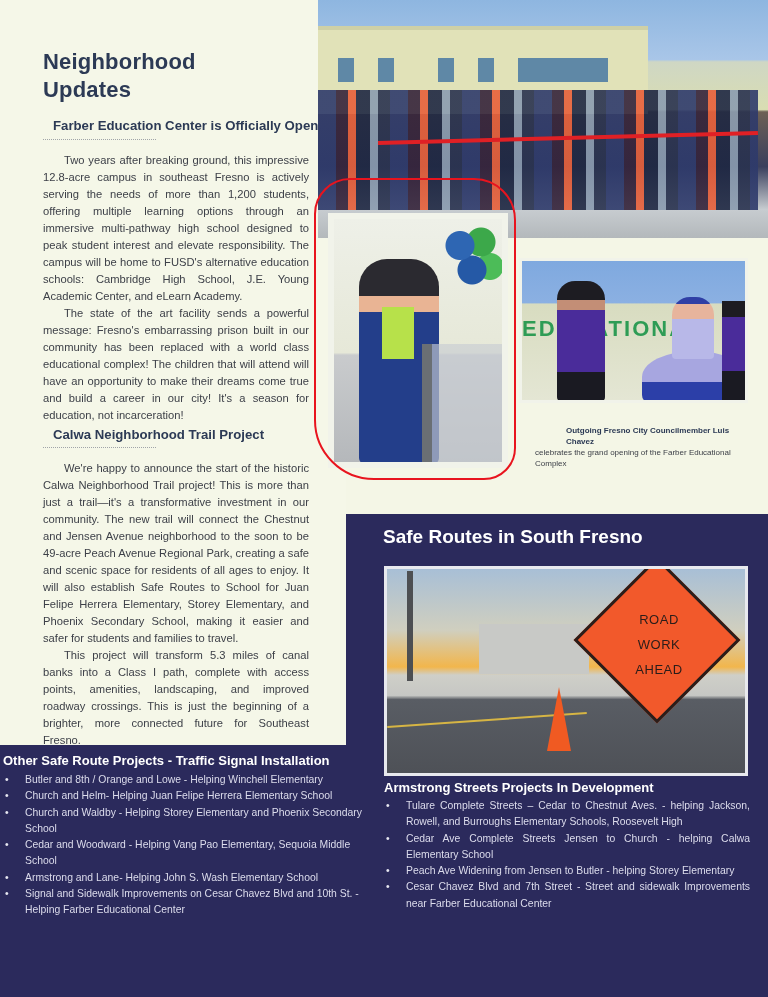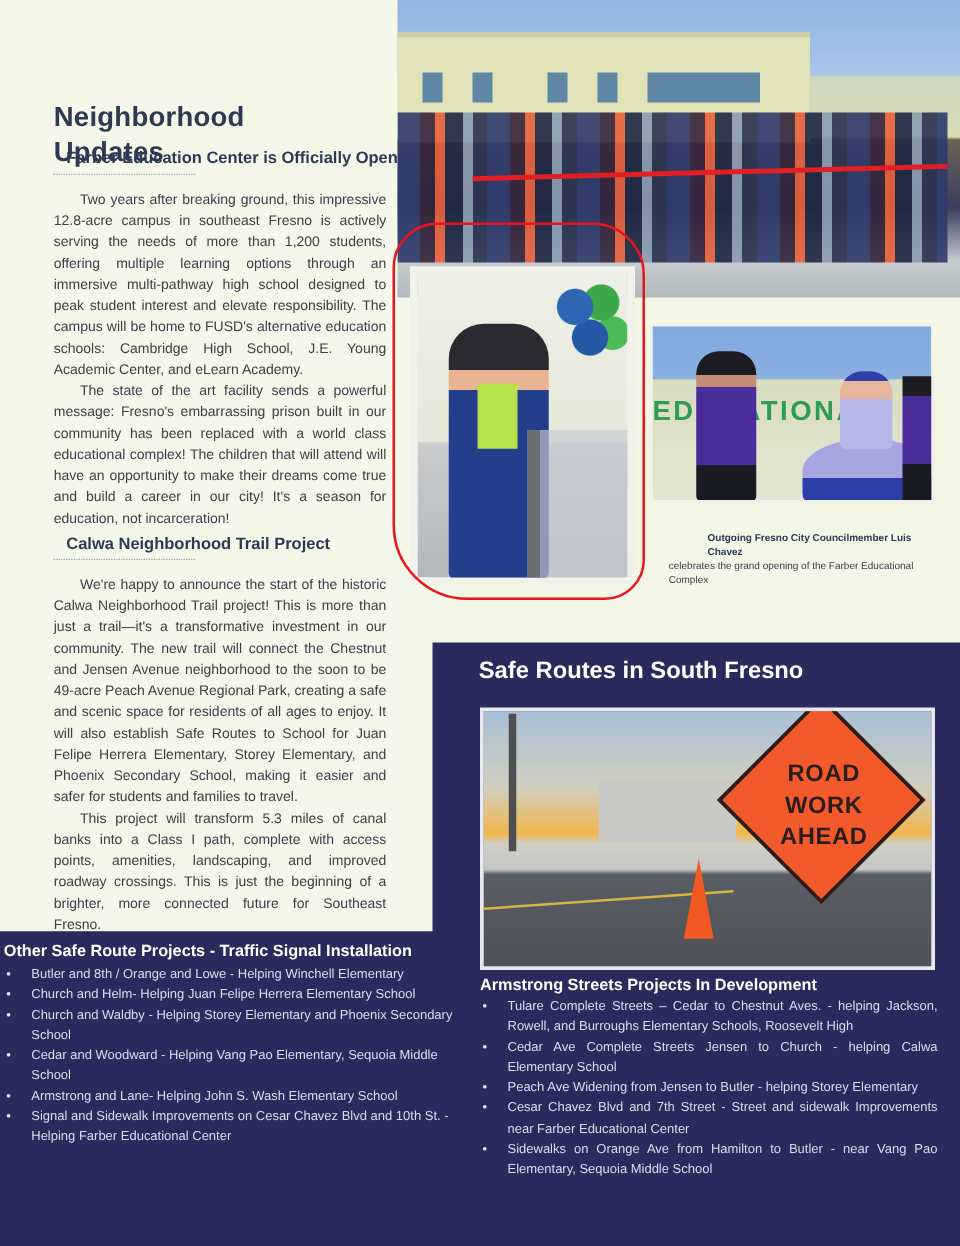--- a/index.html
+++ b/index.html
@@ -12,21 +12,21 @@
   }
   
   .left-col {
     position: absolute; left: 0; top: 0; width: 346px; height: 745px;
     background: #f5f7e8;
   }
   .page-title {
     position: absolute; left: 43px; top: 48px;
     font-family: "Liberation Sans", sans-serif;
     font-weight: bold; font-size: 22px; line-height: 28px;
-    color: #2c3a55; letter-spacing: 0.2px; margin-top: 32px;
+    color: #2c3a55; letter-spacing: 0.2px;
   }
   .section-heading {
     position: absolute; left: 43px;
     font-weight: bold; font-size: 13.2px; color: #2c3a55;
     white-space: nowrap;
     padding-left: 10px;
   }
   .dotted-rule {
     position: absolute; left: 43px; width: 113px; height: 0;
     border-top: 1.5px dotted #a0a4a8;
@@ -156,21 +156,21 @@
     position: absolute; left: 0; top: 150px; width: 200px; height: 2px; background: #d6b544;
     transform: rotate(-4deg);
   }
   .roadwork-photo .sign {
     position: absolute; left: 211px; top: 12px; width: 118px; height: 118px;
     background: #f2592b; border: 3px solid #2a1d1a;
     transform: rotate(45deg);
   }
   .roadwork-photo .sign-text {
     position: absolute; left: 213px; top: 38px; width: 118px;
-    text-align: center; font-weight: bold; font-size: 19px; line-height: 25px;
+    text-align: center; font-weight: normal; font-size: 13px; line-height: 25px;
     color: #2a1d1a; letter-spacing: 0.5px;
   }
   .roadwork-photo .cone {
     position: absolute; left: 160px; top: 118px; width: 0; height: 0;
     border-left: 12px solid transparent; border-right: 12px solid transparent;
     border-bottom: 64px solid #f05a22;
   }
 
   .list-heading {
     position: absolute; color: #ffffff; font-weight: bold; font-size: 13px; white-space: nowrap;
@@ -274,14 +274,13 @@
   <li>Armstrong and Lane- Helping John S. Wash Elementary School</li>
   <li>Signal and Sidewalk Improvements on Cesar Chavez Blvd and 10th St. - Helping Farber Educational Center</li>
 </ul>
 
 <h3 class="list-heading" style="left:384px; top:780px;">Armstrong Streets Projects In Development</h3>
 <ul class="bullet-list right-list" style="left:384px; top:798px; width:366px;">
   <li>Tulare Complete Streets – Cedar to Chestnut Aves. - helping Jackson, Rowell, and Burroughs Elementary Schools, Roosevelt High</li>
   <li>Cedar Ave Complete Streets Jensen to Church - helping Calwa Elementary School</li>
   <li>Peach Ave Widening from Jensen to Butler - helping Storey Elementary</li>
   <li>Cesar Chavez Blvd and 7th Street - Street and sidewalk Improvements near Farber Educational Center</li>
-  <li>Sidewalks on Orange Ave from Hamilton to Butler - near Vang Pao Elementary, Sequoia Middle School</li>
 </ul>
 
 </body></html>

